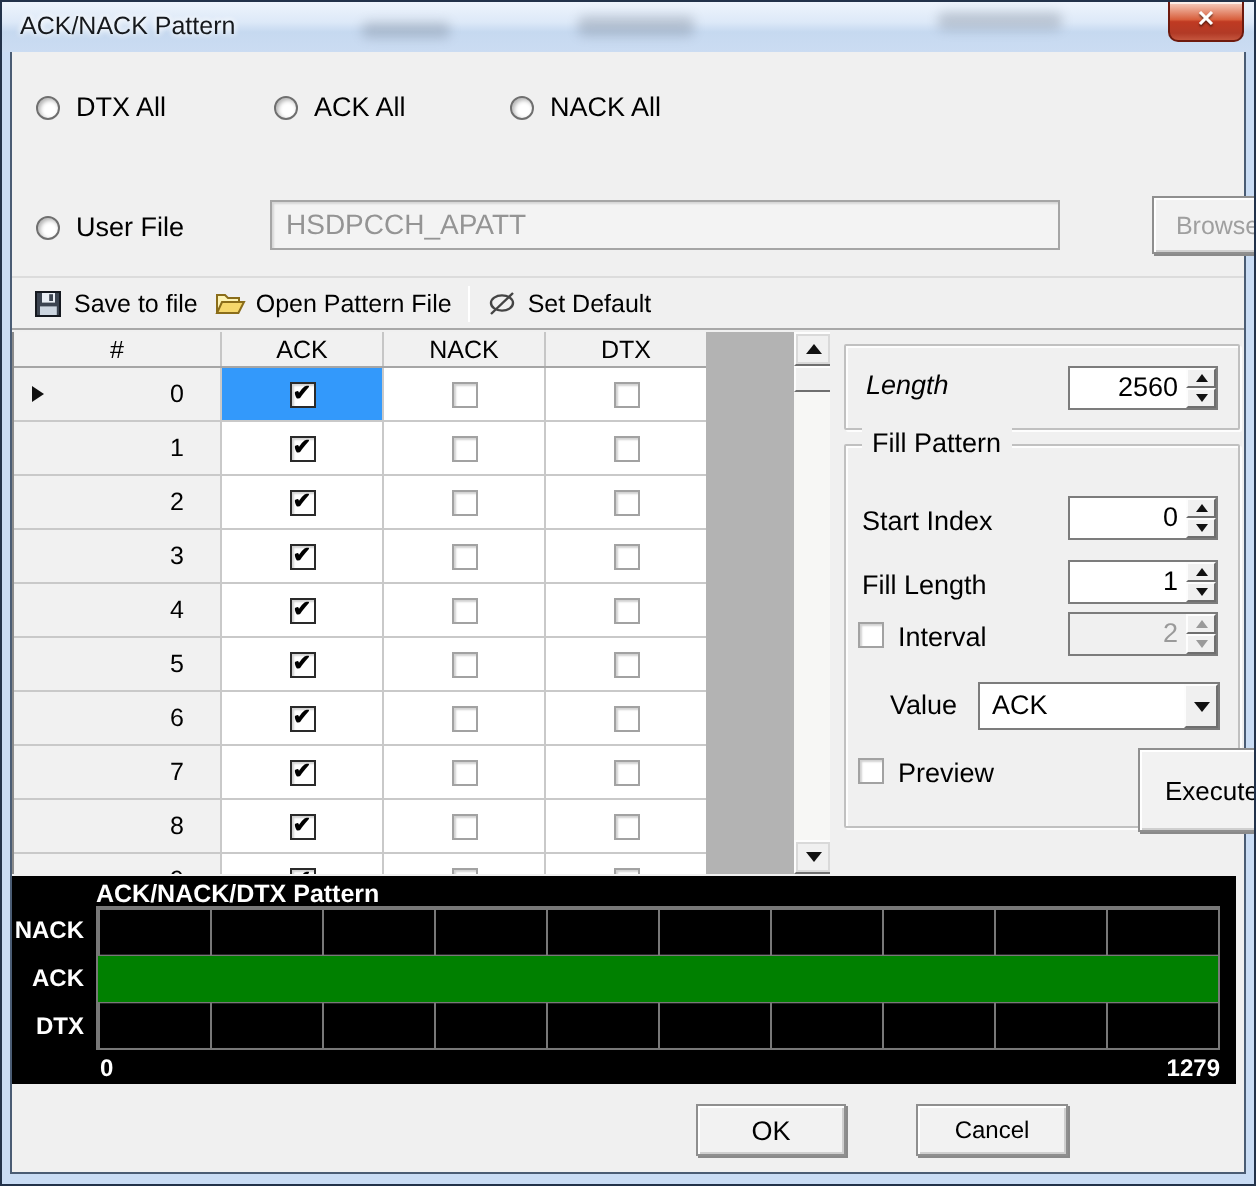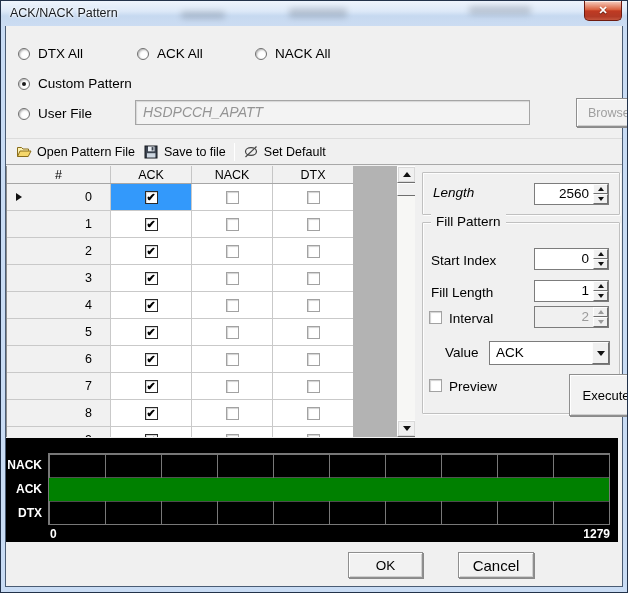--- a/index.html
+++ b/index.html
@@ -19,21 +19,21 @@
     box-shadow:inset 0 1px 0 rgba(255,255,255,.65);display:flex;align-items:center;justify-content:center;cursor:pointer;}
   .close-x{color:#fff;font-size:11px;font-weight:bold;line-height:11px;text-shadow:0 1px 1px rgba(0,0,0,.5);}
 
   
   .radio-item{position:absolute;display:flex;align-items:center;gap:8px;font-size:13.5px;color:#000;cursor:default;}
   .radio{width:12px;height:12px;border-radius:50%;background:#fff;border:1px solid #6f6f6f;
     box-shadow:inset 1px 1px 2px rgba(0,0,0,.3);position:relative;flex:0 0 auto;}
   .radio.selected::after{content:"";position:absolute;left:3px;top:3px;width:4px;height:4px;border-radius:50%;background:#1c1c1c;}
   .user-file-field{position:absolute;left:135px;top:100px;width:395px;height:25px;background:#f3f3f3;
     border:1px solid #a5a5a5;box-shadow:inset 1px 1px 1px rgba(0,0,0,.12);
-    font-size:14px;color:#949494;line-height:23px;padding-left:7px;overflow:hidden;white-space:nowrap;font-style:italic;}
+    font-size:14px;color:#949494;line-height:23px;padding-left:7px;overflow:hidden;white-space:nowrap;}
   .btn{background:#f2f2f2;border:1px solid #8f8f8f;
     box-shadow:inset 1px 1px 0 #ffffff,inset -1px -1px 0 #cfcfcf,1px 1px 0 #8a8a8a;
     font-family:"Liberation Sans",sans-serif;font-size:13px;color:#000;display:flex;align-items:center;justify-content:center;cursor:pointer;margin-left:36px;}
   .btn.disabled{color:#9f9f9f;cursor:default;}
   #browse-btn{position:absolute;left:540px;top:98px;width:76px;height:29px;font-size:12.5px;}
 
   
   .toolbar{position:absolute;left:6px;top:138px;width:616px;height:27px;background:#f0f0f0;
     border-top:1px solid #dcdcdc;border-bottom:1px solid #a8a8a8;display:flex;align-items:center;padding-left:8px;z-index:2;}
   .tool-btn{display:flex;align-items:center;gap:5px;font-size:12.5px;color:#000;padding:2px 6px 2px 2px;cursor:pointer;}
@@ -103,21 +103,21 @@
                      linear-gradient(to bottom,var(--chart-grid) 1px,transparent 1px);
     background-size:calc(100%/10) 100%,100% calc(100%/3);}
   .band{position:absolute;left:0;top:calc(33.333% + 1px);height:calc(33.333% - 1px);width:100%;background:#008000;}
   .chart-row-labels{position:absolute;left:0;top:15px;width:39px;height:72px;display:flex;flex-direction:column;}
   .chart-row-label{flex:1;display:flex;align-items:center;justify-content:flex-end;color:#fff;font-size:12px;font-weight:600;padding-right:3px;}
   .x-label{position:absolute;bottom:1px;color:#fff;font-size:12px;font-weight:600;}
   .x-min{left:44px;} .x-max{right:8px;}
 
   
   #ok-btn{position:absolute;left:312px;top:552px;width:75px;height:26px;font-size:13.5px;}
-  #cancel-btn{position:absolute;left:422px;top:552px;width:76px;height:26px;font-size:15px;}
+  #cancel-btn{position:absolute;left:422px;top:552px;width:76px;height:26px;font-size:12px;}
 </style>
 </head>
 <body>
 
 <div id="window">
   <div class="client"></div>
 
   <div class="titlebar">
     <div class="smudge" style="left:180px;top:10px;width:44px;height:8px;"></div>
     <div class="smudge" style="left:288px;top:7px;width:58px;height:10px;"></div>
@@ -133,52 +133,48 @@
     <span>DTX All</span>
   </div>
   <div class="radio-item" style="left:137px;top:46px;">
     <span class="radio"></span>
     <span>ACK All</span>
   </div>
   <div class="radio-item" style="left:255px;top:46px;">
     <span class="radio"></span>
     <span>NACK All</span>
   </div>
-  <div class="radio-item" style="left:18px;top:76px;">
-    <span class="radio selected"></span>
-    <span>Custom Pattern</span>
-  </div>
   <div class="radio-item" style="left:18px;top:106px;">
     <span class="radio"></span>
     <span>User File</span>
   </div>
   <div class="user-file-field">HSDPCCH_APATT</div>
   <div class="btn disabled" id="browse-btn">Browse...</div>
 
   <div class="toolbar">
-    <div class="tool-btn">
-      <span class="tool-icon">
-        <svg width="16" height="16" viewBox="0 0 16 16">
-          <path d="M1.5 12.5 L1.5 3.5 L5.5 3.5 L7 5 L12.5 5 L12.5 6.8" fill="#fdf3b4" stroke="#8a6d1a" stroke-width="1"></path>
-          <path d="M1.5 12.5 L4 7 L15 7 L12.2 12.5 Z" fill="#f5d76b" stroke="#8a6d1a" stroke-width="1"></path>
-        </svg>
-      </span>
-      <span>Open Pattern File</span>
-    </div>
     <div class="tool-btn">
       <span class="tool-icon">
         <svg width="16" height="16" viewBox="0 0 16 16">
           <rect x="2" y="2" width="12" height="12" fill="#3c4450" stroke="#15191f" stroke-width="1"></rect>
           <rect x="5" y="2.5" width="6.5" height="4.8" fill="#e9eef4"></rect>
           <rect x="8.6" y="3.1" width="1.9" height="3.4" fill="#3c4450"></rect>
           <rect x="4" y="9.2" width="8.4" height="4.3" fill="#cdd6e0"></rect>
         </svg>
       </span>
       <span>Save to file</span>
     </div>
+    <div class="tool-btn">
+      <span class="tool-icon">
+        <svg width="16" height="16" viewBox="0 0 16 16">
+          <path d="M1.5 12.5 L1.5 3.5 L5.5 3.5 L7 5 L12.5 5 L12.5 6.8" fill="#fdf3b4" stroke="#8a6d1a" stroke-width="1"></path>
+          <path d="M1.5 12.5 L4 7 L15 7 L12.2 12.5 Z" fill="#f5d76b" stroke="#8a6d1a" stroke-width="1"></path>
+        </svg>
+      </span>
+      <span>Open Pattern File</span>
+    </div>
     <div class="tool-sep"></div>
     <div class="tool-btn">
       <span class="tool-icon">
         <svg width="16" height="16" viewBox="0 0 16 16">
           <ellipse cx="8" cy="7.5" rx="5.5" ry="3.8" fill="none" stroke="#444" stroke-width="1.2"></ellipse>
           <line x1="2.5" y1="13" x2="13.5" y2="2.5" stroke="#444" stroke-width="1.2"></line>
         </svg>
       </span>
       <span>Set Default</span>
     </div>
@@ -421,20 +417,21 @@
           <i class="tri-dn"></i>
         </span>
     </div>
 
     <span class="cb" style="position:absolute;left:6px;top:156px;"></span>
     <div class="panel-label" style="left:26px;top:156px;">Preview</div>
     <div class="btn" id="execute-btn">Execute</div>
   </div>
 
   <div class="chart" style="background: rgb(0, 0, 0);">
+    <div class="chart-title">ACK/NACK/DTX Pattern</div>
     <div class="chart-row-labels">
       <div class="chart-row-label">NACK</div>
       <div class="chart-row-label">ACK</div>
       <div class="chart-row-label">DTX</div>
     </div>
     <div class="plot">
       <div class="band" style="background: rgb(0, 128, 0);"></div>
     </div>
     <div class="x-label x-min">0</div>
     <div class="x-label x-max">1279</div>

